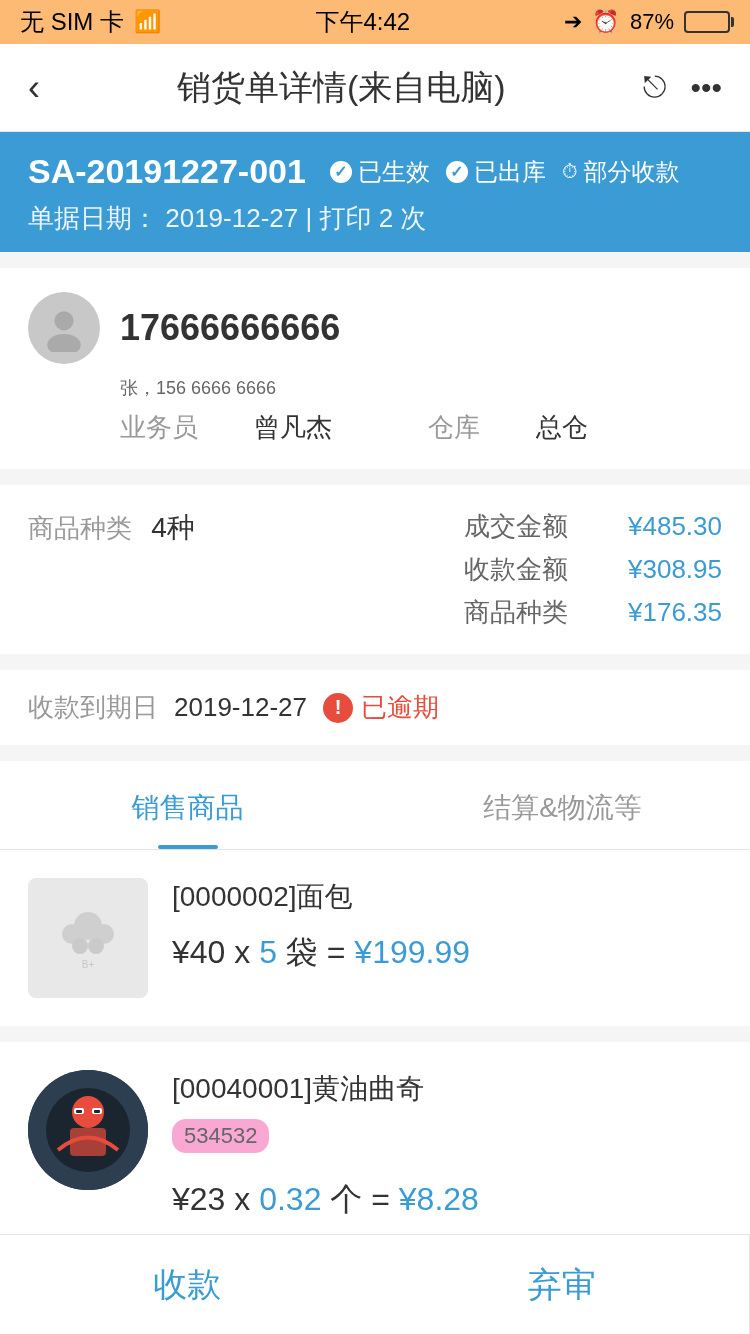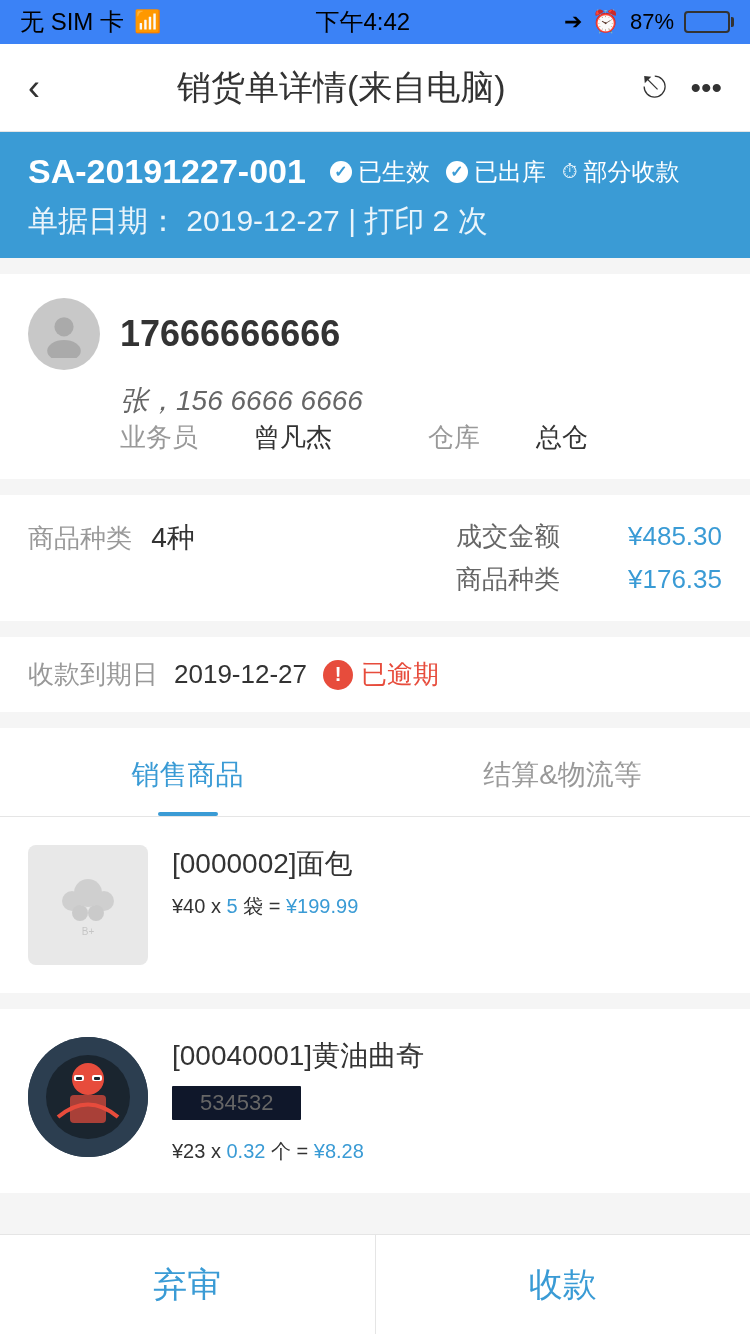--- a/index.html
+++ b/index.html
@@ -9,21 +9,21 @@
       background: #f5f5f5;
       width: 750px;
       min-height: 1334px;
       overflow-x: hidden;
       font-size: 28px;
     }
 
     
     .status-bar {
       height: 44px;
-      background: #3b82f6;
+      background: #fdba74;
       display: flex;
       align-items: center;
       justify-content: space-between;
       padding: 0 20px;
       font-size: 24px;
       font-weight: 500;
     }
     .status-left { display: flex; align-items: center; gap: 10px; }
     .status-right { display: flex; align-items: center; gap: 10px; font-size: 22px; }
     .wifi-icon { font-size: 22px; }
@@ -102,21 +102,21 @@
       align-items: center;
       justify-content: center;
       color: #3a9bd5;
       font-size: 16px;
       font-weight: 700;
     }
     .status-tag .clock-icon {
       font-size: 20px;
     }
     .banner-row2 {
-      font-size: 30px;
+      font-size: 26px;
       color: rgba(255,255,255,0.9);
     }
 
     
     .customer-section {
       background: #fff;
       padding: 24px 28px;
       margin-bottom: 16px;
       margin-top: 16px;
     }
@@ -136,24 +136,24 @@
       font-size: 36px;
       color: #888;
       flex-shrink: 0;
     }
     .customer-name {
       font-size: 36px;
       font-weight: 700;
       color: #333;
     }
     .customer-sub {
-      font-size: 28px;
+      font-size: 18px;
       color: #666;
+      margin-bottom: 10px;
       padding-left: 92px;
-      font-style: italic;
     }
     .customer-meta {
       display: flex;
       align-items: center;
       padding-left: 92px;
       font-size: 26px;
       color: #666;
       gap: 48px;
     }
     .meta-label { color: #999; margin-right: 8px; }
@@ -179,21 +179,21 @@
     .summary-right {
       display: flex;
       flex-direction: column;
       gap: 8px;
       text-align: right;
     }
     .summary-row {
       display: flex;
       justify-content: flex-end;
       align-items: center;
-      gap: 32px;
+      gap: 24px;
       font-size: 26px;
     }
     .summary-row-label { color: #666; }
     .summary-row-value { color: #3a9bd5; min-width: 130px; text-align: right; }
 
     
     .due-section {
       background: #fff;
       padding: 20px 28px;
       margin-bottom: 0;
@@ -285,31 +285,31 @@
       opacity: 0.3;
     }
     .product-info { flex: 1; }
     .product-name {
       font-size: 28px;
       color: #333;
       margin-bottom: 10px;
     }
     .product-badge {
       display: inline-block;
-      background: #0f172a;
+      background: #f9a8d4;
       color: #666;
       font-size: 22px;
-      padding: 4px 28px;
-      border-radius: 1px;
+      padding: 4px 12px;
+      border-radius: 14px;
       margin-bottom: 10px;
     }
     .product-price {
-      font-size: 20px;
+      font-size: 32px;
       color: #333;
-      margin-top: 8px;
+      margin-top: 15px;
     }
     .price-qty { color: #3a9bd5; }
     .price-total { color: #3a9bd5; font-weight: 500; }
 
     
     .bottom-actions {
       position: fixed;
       bottom: 0;
       left: 0;
       width: 750px;
@@ -422,20 +422,24 @@
     <div class="summary-left">
       <span class="count-label">商品种类</span>
       <span class="count-value">4种</span>
     </div>
     <div class="summary-right">
       <div class="summary-row">
         <span class="summary-row-label">成交金额</span>
         <span class="summary-row-value">¥485.30</span>
       </div>
       <div class="summary-row">
+        <span class="summary-row-label">收款金额</span>
+        <span class="summary-row-value">¥308.95</span>
+      </div>
+      <div class="summary-row">
         <span class="summary-row-label">商品种类</span>
         <span class="summary-row-value">¥176.35</span>
       </div>
     </div>
   </div>
 </div>
 
 <div class="due-section">
   <span class="due-label">收款到期日</span>
   <span class="due-date">2019-12-27</span>
@@ -511,15 +515,15 @@
         <span class="price-total">¥8.28</span>
       </div>
     </div>
   </div>
 
 </div>
 
 <div style="height: 100px;"></div>
 
 <div class="bottom-actions">
+  <button class="action-btn collect">收款</button>
   <button class="action-btn abandon">弃审</button>
-  <button class="action-btn collect">收款</button>
 </div>
 
 </body></html>

